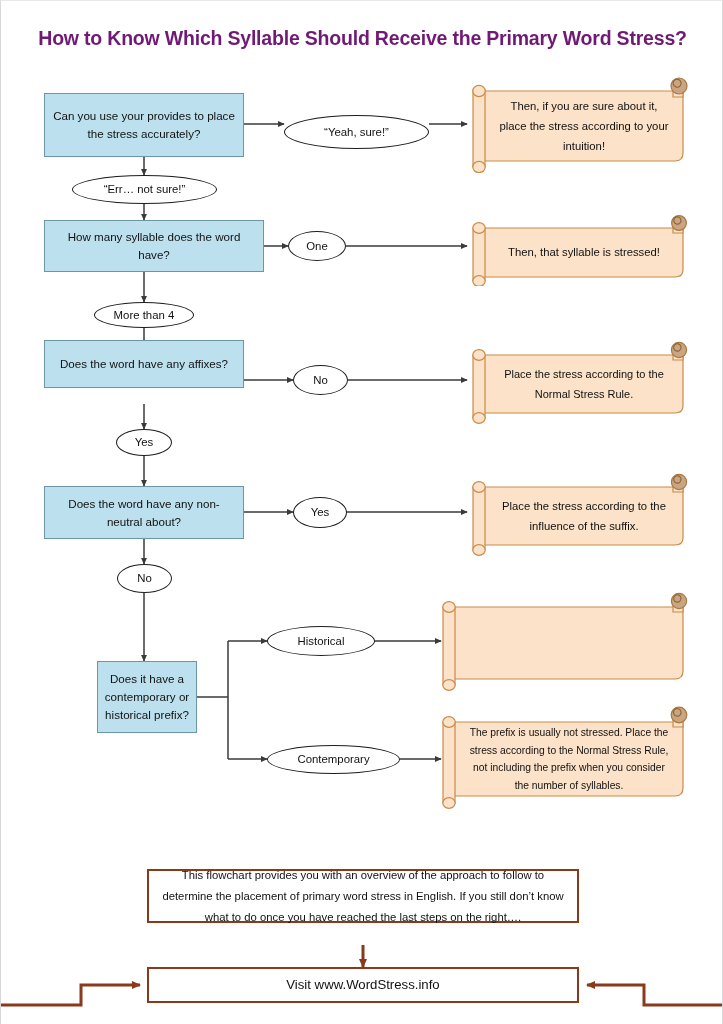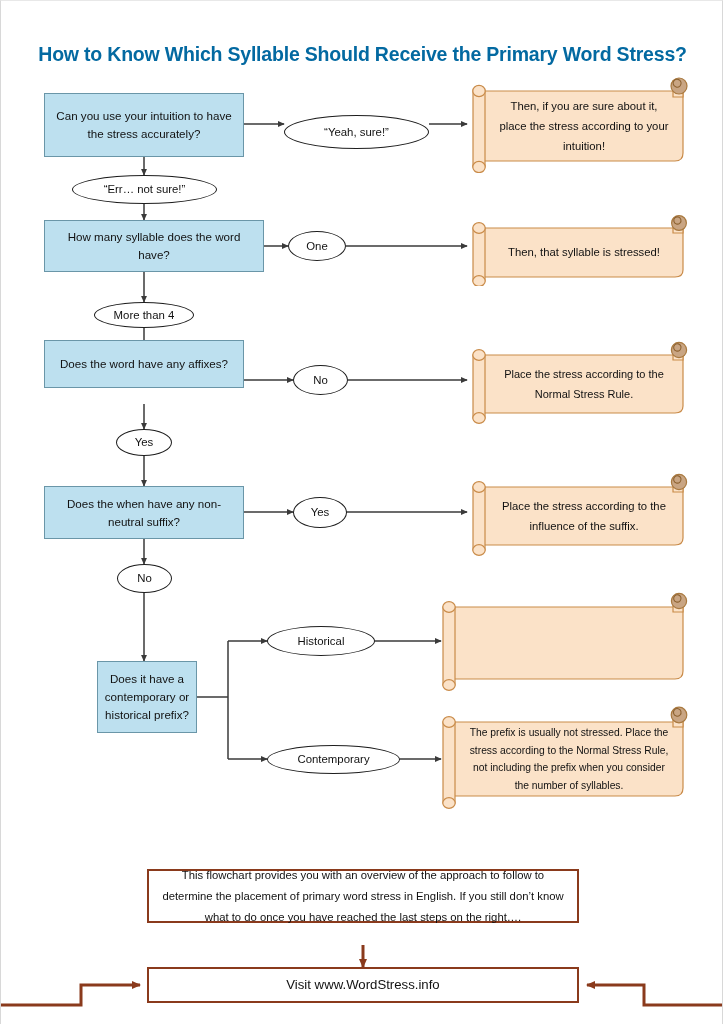--- a/index.html
+++ b/index.html
@@ -15,26 +15,26 @@
     overflow:hidden;
     border-left:1px solid #d8d8d8;
     border-right:1px solid #d8d8d8;
     border-top:1px solid #e8e8e8;
     box-sizing:border-box;
   }
 
   
   #title{
     position:absolute;
-    left:0; top:42px; width:723px;
+    left:0; top:26px; width:723px;
     text-align:center;
     font-size:19.5px;
     font-weight:700;
     letter-spacing:-0.2px;
-    color:#0369a1;
+    color:#701a75;
   }
 
   
   #wires{
     position:absolute; left:0; top:0;
     width:723px; height:1024px;
     pointer-events:none;
   }
 
   
@@ -174,33 +174,33 @@
 
       <path d="M362,944 L362,966" marker-end="url(#ahb)"></path>
 
       <path d="M0,1004 L80,1004 L80,984 L139,984" marker-end="url(#ahb)"></path>
 
       <path d="M723,1004 L643,1004 L643,984 L586,984" marker-end="url(#ahb)"></path>
     </g>
   </svg>
 
   <div class="qbox" style="left:43px; top:92px; width:200px; height:64px;">
-    <span>Can you use your intuition to have the stress accurately?</span>
+    <span>Can you use your provides to place the stress accurately?</span>
   </div>
 
   <div class="qbox" style="left:43px; top:219px; width:220px; height:52px;">
     <span>How many syllable does the word have?</span>
   </div>
 
   <div class="qbox" style="left:43px; top:339px; width:200px; height:48px;">
     <span>Does the word have any affixes?</span>
   </div>
 
   <div class="qbox" style="left:43px; top:485px; width:200px; height:53px;">
-    <span>Does the when have any non-neutral suffix?</span>
+    <span>Does the word have any non-neutral about?</span>
   </div>
 
   <div class="qbox" style="left:96px; top:660px; width:100px; height:72px;">
     <span>Does it have a contemporary or historical prefix?</span>
   </div>
 
   <div class="ell" style="left:283px; top:114px; width:145px; height:34px;">
     <span>“Yeah, sure!”</span>
   </div>
 

